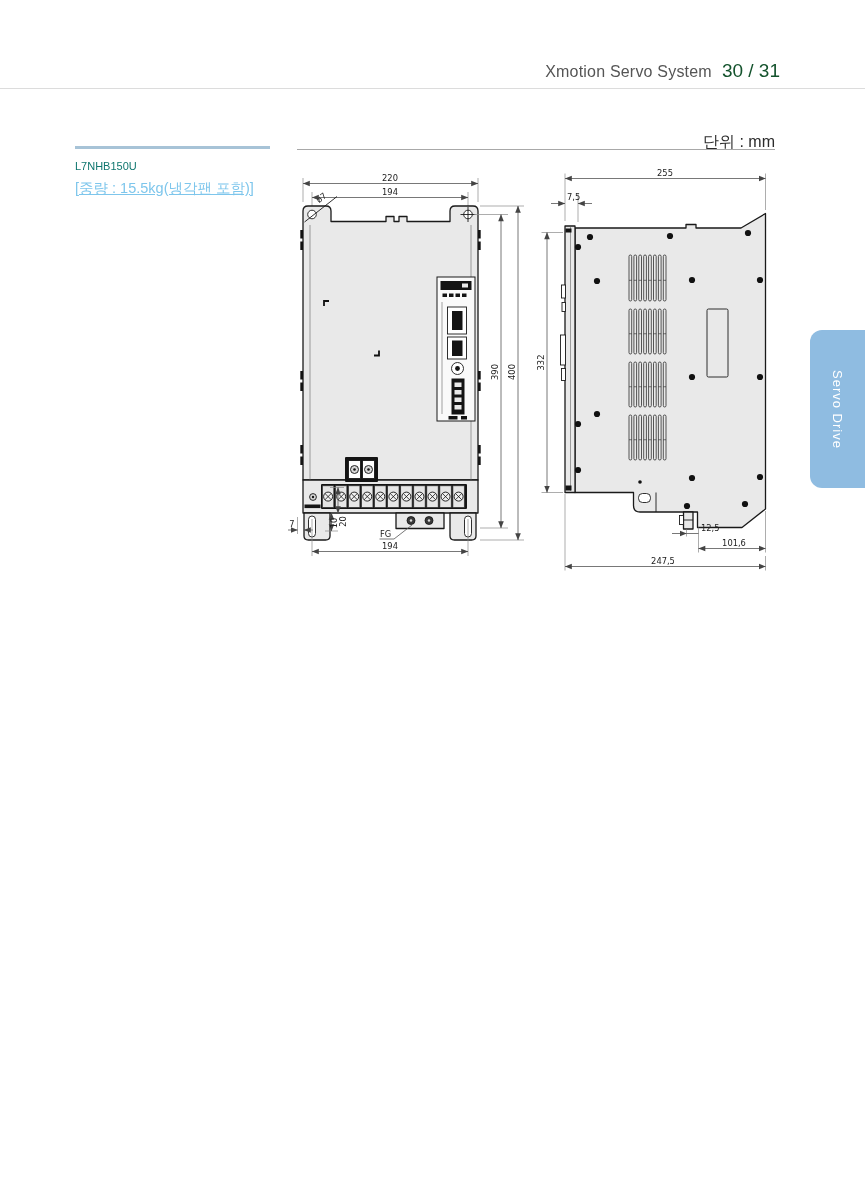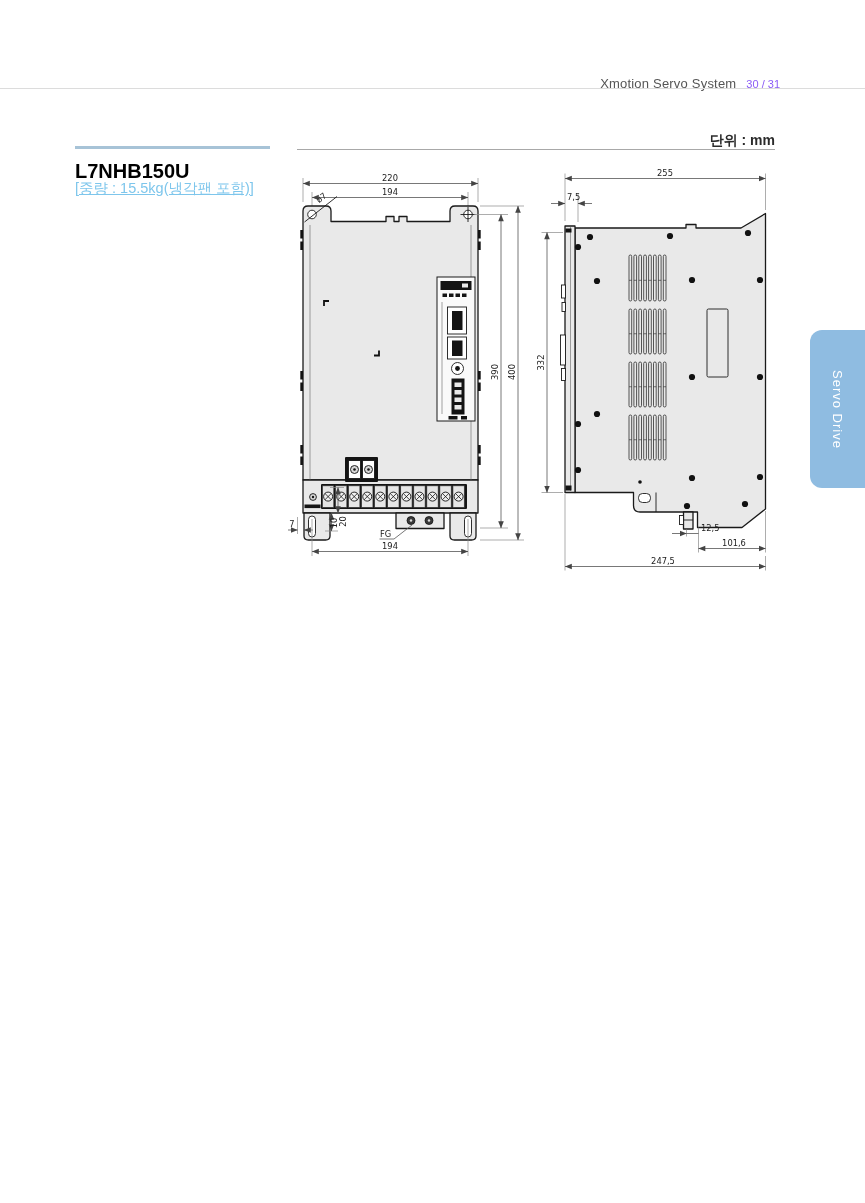--- a/index.html
+++ b/index.html
@@ -1,28 +1,28 @@
 <!DOCTYPE html>
 <html><head>
 <meta charset="utf-8">
 <style>
   html,body{margin:0;padding:0;background:#fff;}
   .page{position:relative;width:865px;height:1203px;background:#ffffff;overflow:hidden;
         font-family:"Liberation Sans",sans-serif;}
   
   .hdr{position:absolute;top:60px;right:85px;display:flex;align-items:baseline;gap:10px;}
-  .hdr-title{font-size:13px;color:#555;letter-spacing:.2px;margin-top:16px;}
-  .hdr-page{font-size:11px;color:#8b5cf6;}
+  .hdr-title{font-size:16px;color:#555;letter-spacing:.2px;}
+  .hdr-page{font-size:19px;color:#14532d;}
   .hdr-rule{position:absolute;top:88px;left:0;width:865px;height:1px;background:#dcdcdc;}
   
   .title-rule{position:absolute;left:75px;top:146px;width:195px;height:3px;background:#a7c3d7;}
-  .model{position:absolute;left:75px;top:160px;font-size:20px;font-weight:bold;color:#000000;}
+  .model{position:absolute;left:75px;top:160px;font-size:11px;font-weight:normal;color:#0f766e;}
   .weight{position:absolute;left:75px;top:179px;font-size:14.5px;color:#7ec6ec;text-decoration:underline;}
   
-  .unit{position:absolute;top:132px;left:600px;width:175px;text-align:right;font-size:14px;color:#2b2b2b;font-weight:bold;}
+  .unit{position:absolute;top:132px;left:600px;width:175px;text-align:right;font-size:16px;color:#2b2b2b;}
   .unit-rule{position:absolute;left:297px;top:149px;width:478px;height:1px;background:#a8a8a8;}
   
   .tab{position:absolute;left:810px;top:330px;width:55px;height:158px;background:#8fbce1;
        border-radius:12px 0 0 12px;display:flex;align-items:center;justify-content:center;}
   .tab-text{writing-mode:vertical-rl;color:#fff;font-size:13px;letter-spacing:1px;}
   
   .drawing{position:absolute;left:285px;top:158px;}
   .ext{stroke:#8a8a8a;stroke-width:0.7;fill:none;}
   .dim{stroke:#555;stroke-width:0.8;fill:none;}
   .dt{font-family:"DejaVu Sans",sans-serif;font-size:8.3px;fill:#222;}

